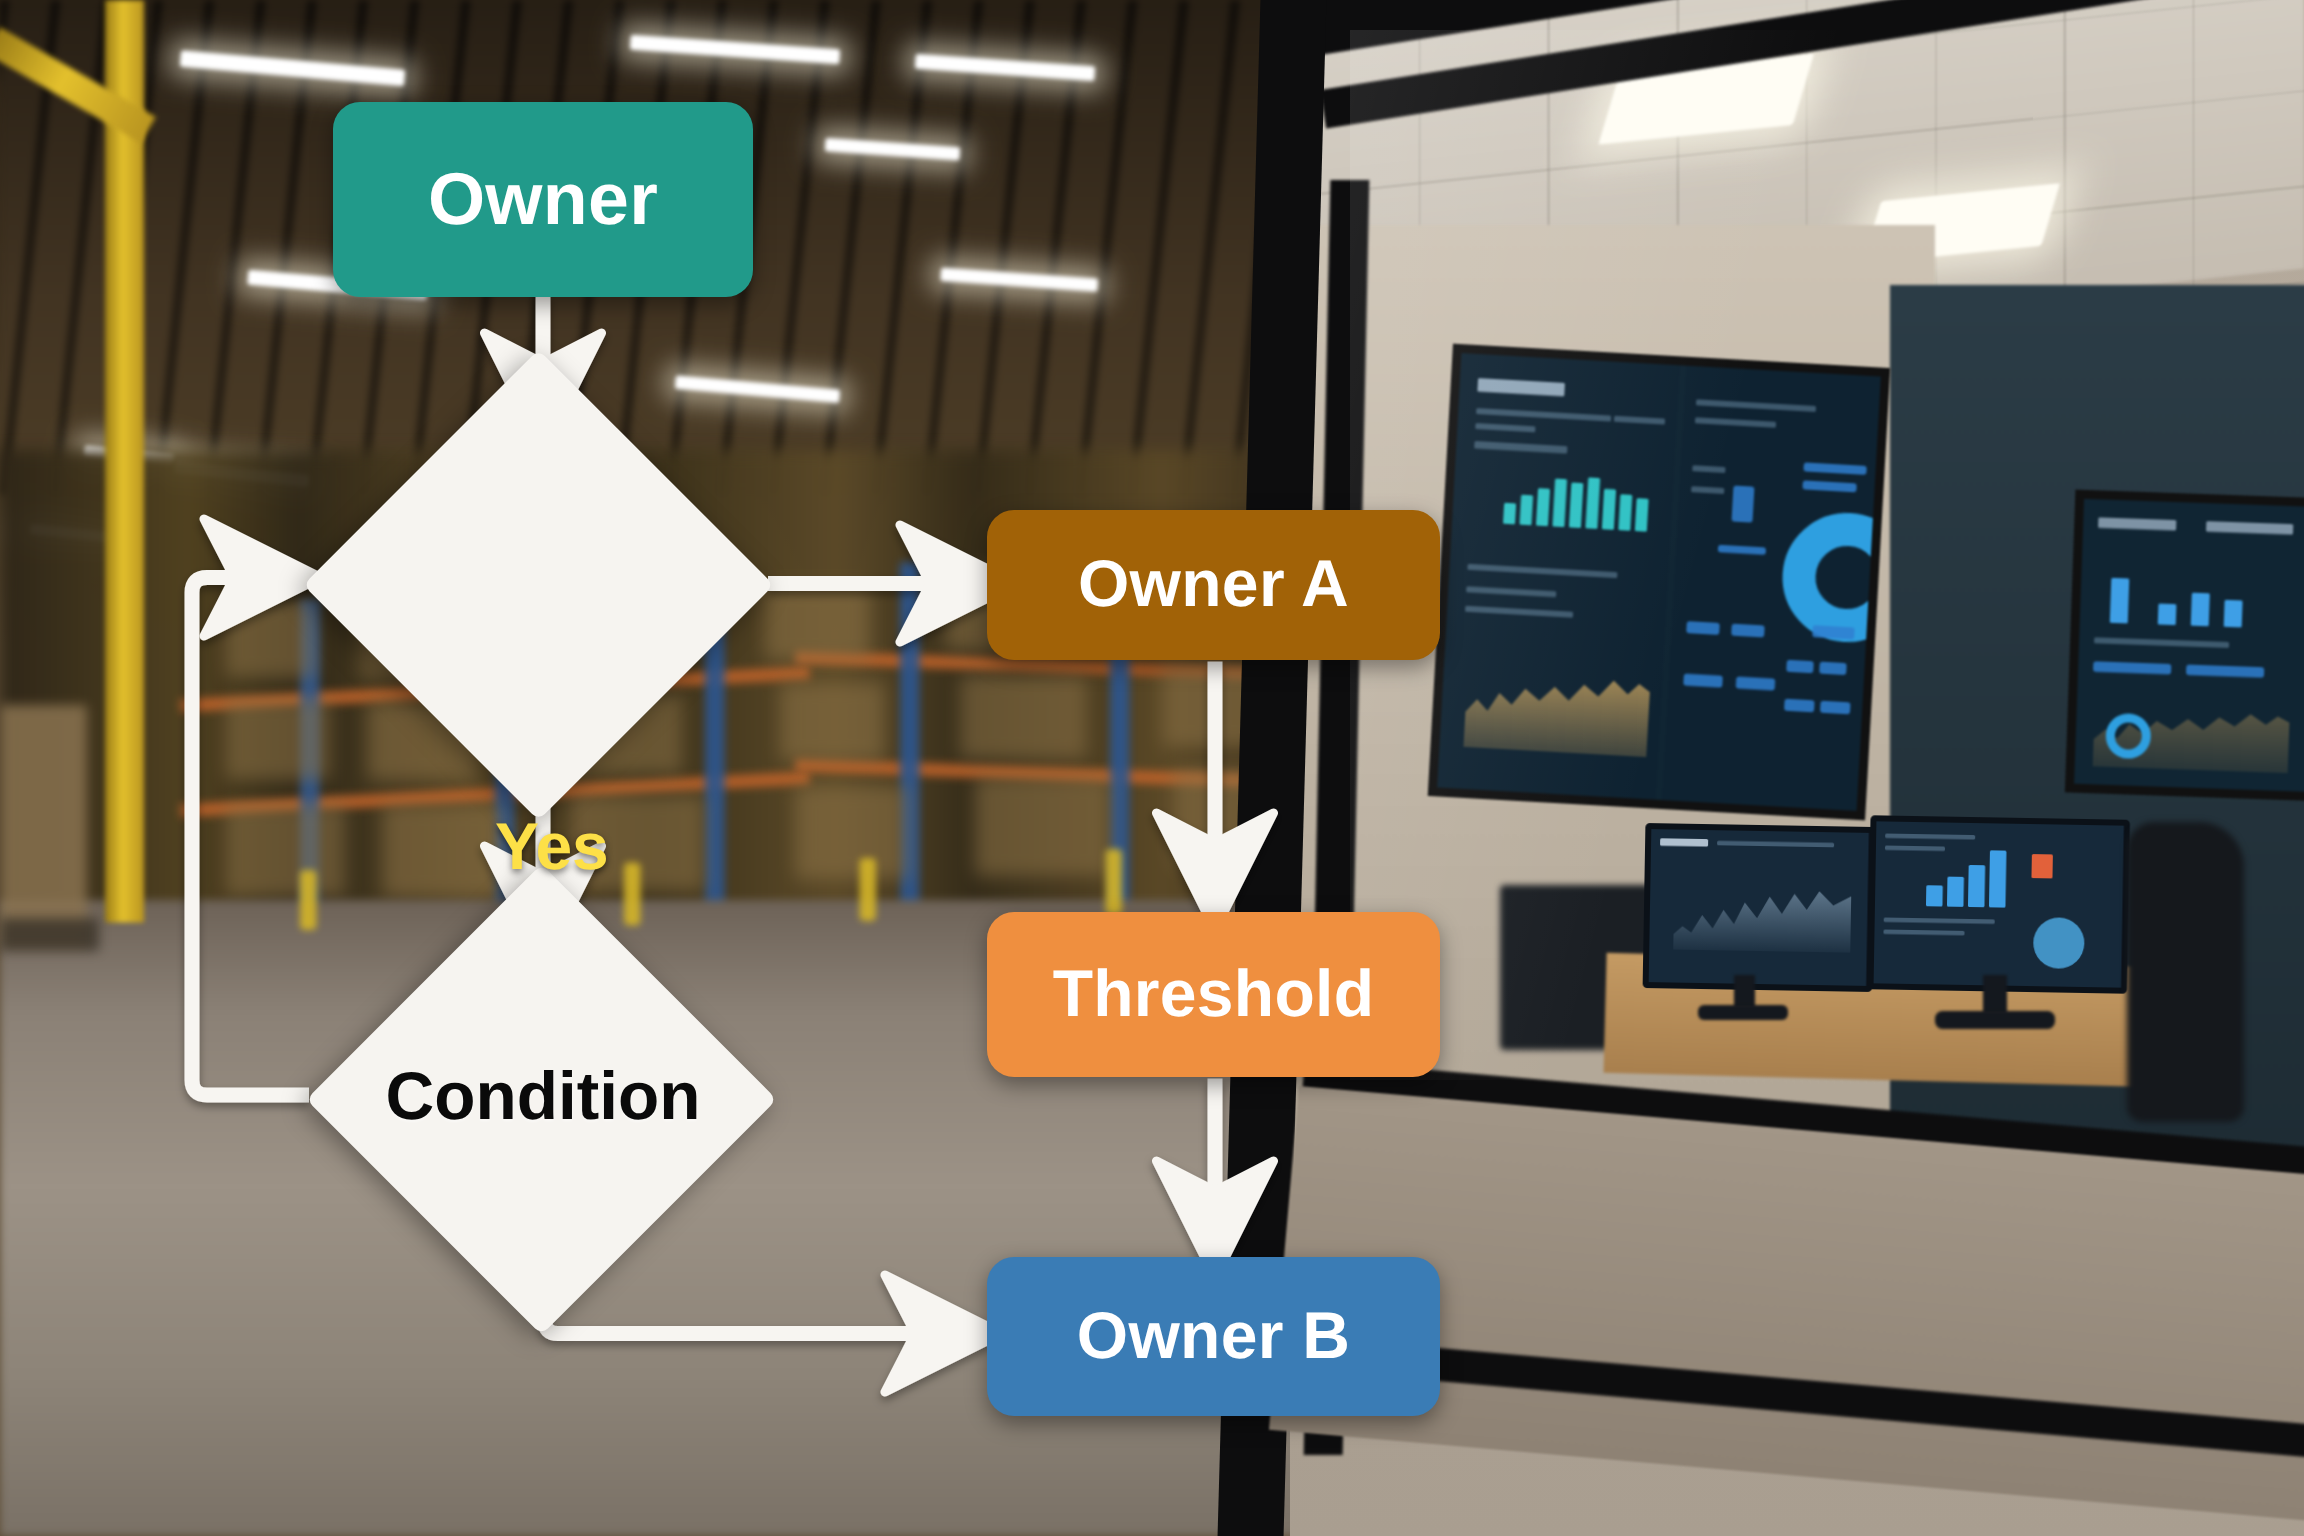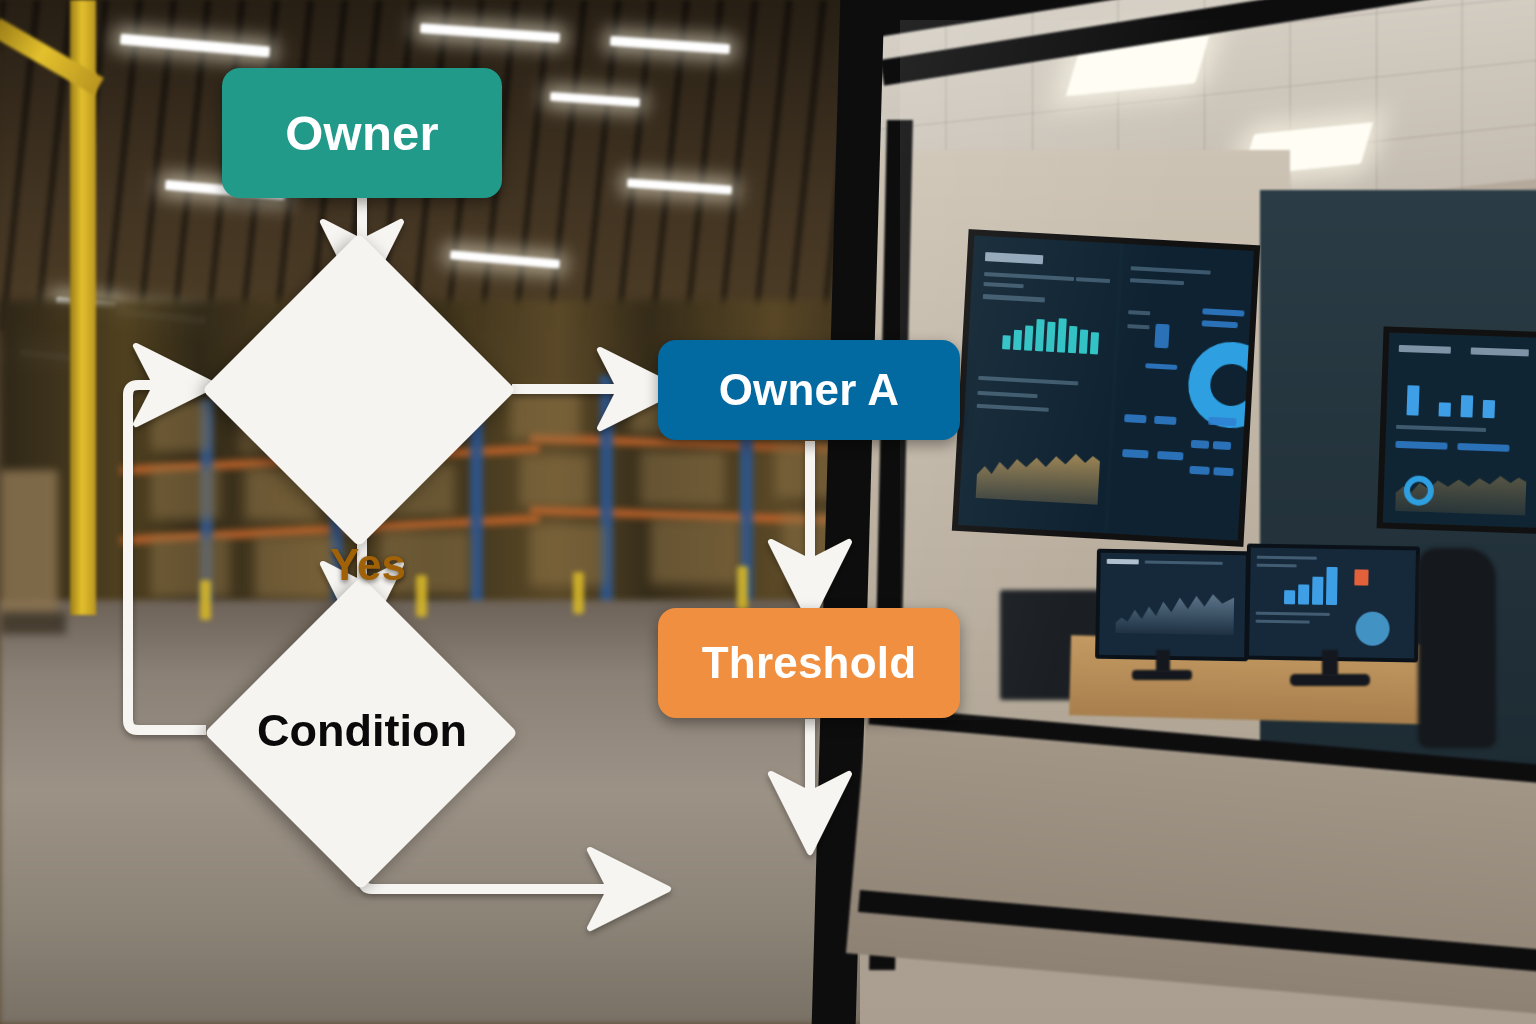--- a/index.html
+++ b/index.html
@@ -179,21 +179,21 @@
   .diamond-label{
     position:absolute;
     display:flex;align-items:center;justify-content:center;
     color:#0a0a0a;font-weight:bold;
     white-space:nowrap;
     text-shadow:0 1px 2px rgba(255,255,255,.5);
   }
 
   .edge-label{
     position:absolute;
-    color:#a16207;font-weight:bold;
+    color:#fde047;font-weight:bold;
     text-shadow:0 2px 5px rgba(0,0,0,.55);
     white-space:nowrap;
   }
 
   svg.edges{position:absolute;inset:0;width:1536px;height:1024px;overflow:visible;}
 </style>
 </head>
 <body>
 
 <div id="stage">
@@ -406,23 +406,26 @@
 
     <div class="diamond" style="left:250px;top:622px;width:222px;height:222px;"></div>
     <div class="diamond-label" style="left:202px;top:698px;width:320px;height:66px;font-size:45px;">
       <span>Condition</span>
     </div>
 
     <div class="edge-label" style="left:330px;top:540px;font-size:44px;">
       <span>Yes</span>
     </div>
 
-    <div class="node rounded" style="left:658px;top:340px;width:302px;height:100px;background:#0369a1;font-size:44px;">
+    <div class="node rounded" style="left:658px;top:340px;width:302px;height:100px;background:#a16207;font-size:44px;">
       <span>Owner A</span>
     </div>
 
     <div class="node rounded" style="left:658px;top:608px;width:302px;height:110px;background:#ef8f3f;font-size:44px;">
       <span>Threshold</span>
     </div>
 
+    <div class="node rounded" style="left:658px;top:838px;width:302px;height:106px;background:#3a7cb5;font-size:44px;">
+      <span>Owner B</span>
+    </div>
 
   </div>
 </div>
 
 </body></html>

